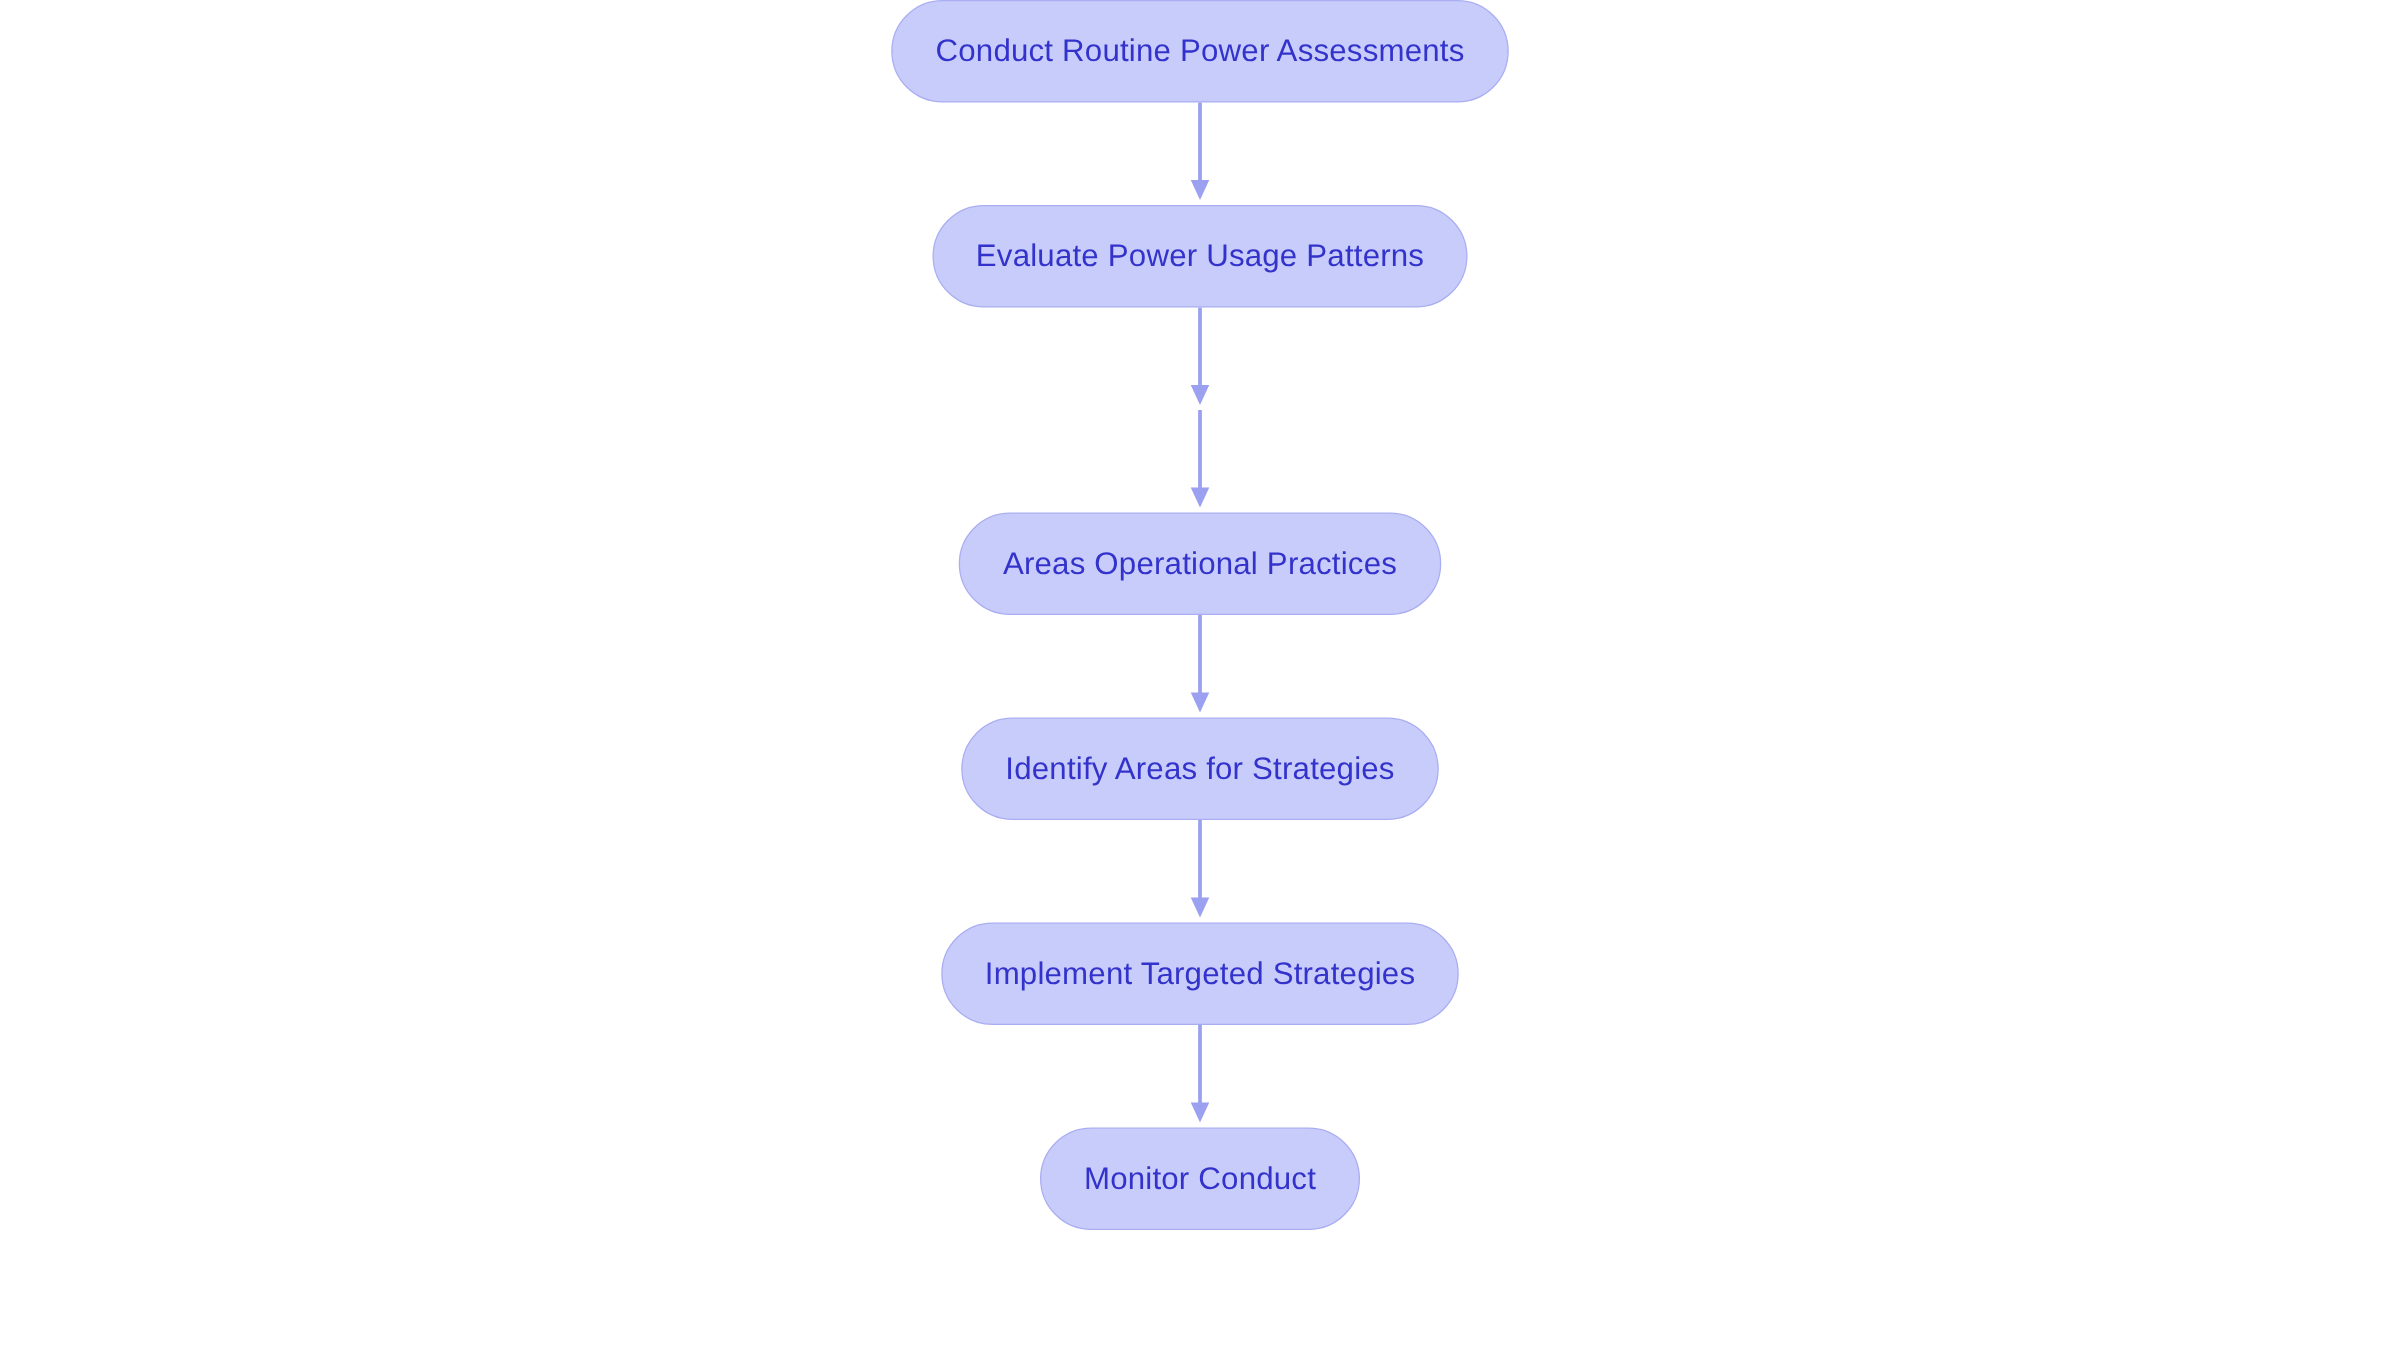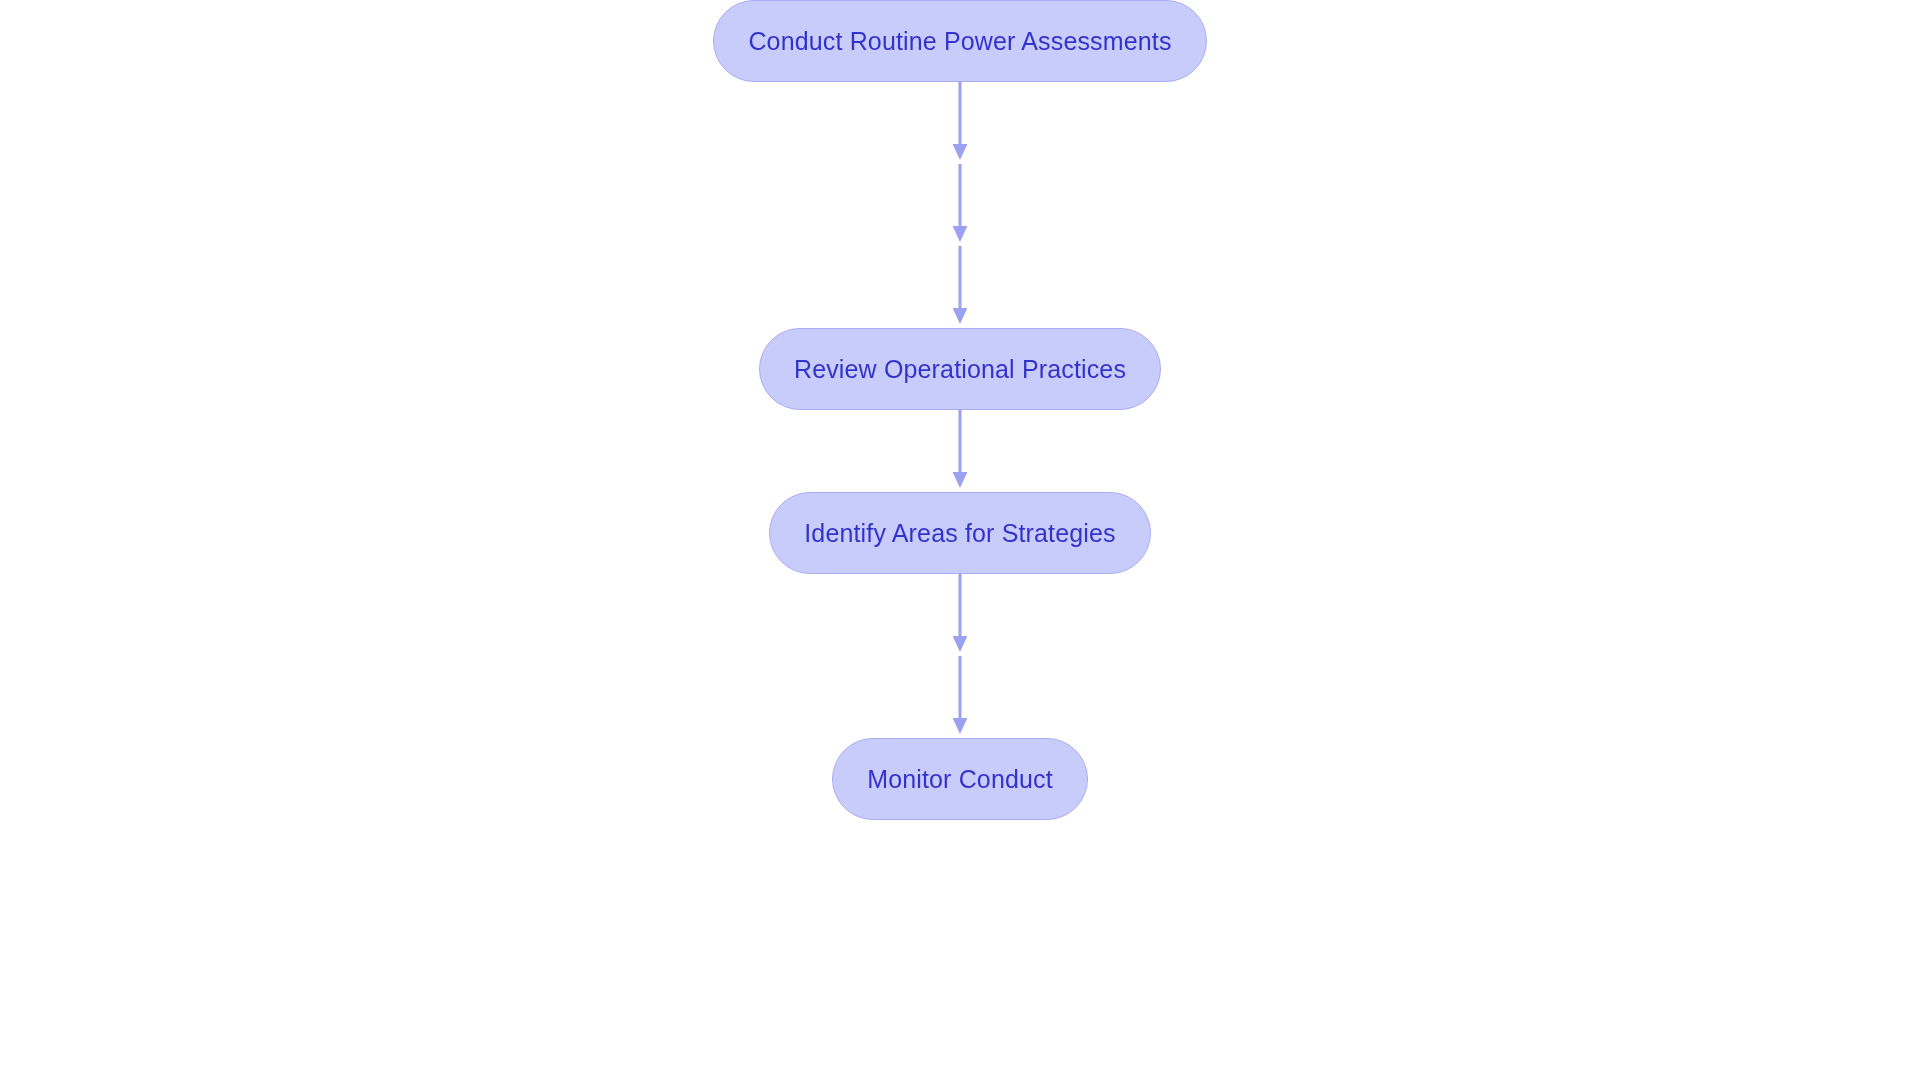--- a/index.html
+++ b/index.html
@@ -87,58 +87,64 @@
       <span class="node-label">Conduct Routine Power Assessments</span>
     </div>
 
     <div class="connector">
       <svg class="conn-svg" viewBox="0 0 24 82" xmlns="http://www.w3.org/2000/svg">
         <line x1="12" y1="0" x2="12" y2="64" stroke="#9ba0f0" stroke-width="3"></line>
         <polygon points="4.6,62 19.4,62 12,78" fill="#9ba0f0"></polygon>
       </svg>
     </div>
 
+    <div class="node">
+      <span class="node-label">Evaluate Power Usage Patterns</span>
+    </div>
 
     <div class="connector">
       <svg class="conn-svg" viewBox="0 0 24 82" xmlns="http://www.w3.org/2000/svg">
         <line x1="12" y1="0" x2="12" y2="64" stroke="#9ba0f0" stroke-width="3"></line>
         <polygon points="4.6,62 19.4,62 12,78" fill="#9ba0f0"></polygon>
       </svg>
     </div>
 
 
     <div class="connector">
       <svg class="conn-svg" viewBox="0 0 24 82" xmlns="http://www.w3.org/2000/svg">
         <line x1="12" y1="0" x2="12" y2="64" stroke="#9ba0f0" stroke-width="3"></line>
         <polygon points="4.6,62 19.4,62 12,78" fill="#9ba0f0"></polygon>
       </svg>
     </div>
 
     <div class="node">
-      <span class="node-label">Review Operational Practices</span>
+      <span class="node-label">Areas Operational Practices</span>
     </div>
 
     <div class="connector">
       <svg class="conn-svg" viewBox="0 0 24 82" xmlns="http://www.w3.org/2000/svg">
         <line x1="12" y1="0" x2="12" y2="64" stroke="#9ba0f0" stroke-width="3"></line>
         <polygon points="4.6,62 19.4,62 12,78" fill="#9ba0f0"></polygon>
       </svg>
     </div>
 
     <div class="node">
       <span class="node-label">Identify Areas for Strategies</span>
     </div>
 
     <div class="connector">
       <svg class="conn-svg" viewBox="0 0 24 82" xmlns="http://www.w3.org/2000/svg">
         <line x1="12" y1="0" x2="12" y2="64" stroke="#9ba0f0" stroke-width="3"></line>
         <polygon points="4.6,62 19.4,62 12,78" fill="#9ba0f0"></polygon>
       </svg>
     </div>
 
+    <div class="node">
+      <span class="node-label">Implement Targeted Strategies</span>
+    </div>
 
     <div class="connector">
       <svg class="conn-svg" viewBox="0 0 24 82" xmlns="http://www.w3.org/2000/svg">
         <line x1="12" y1="0" x2="12" y2="64" stroke="#9ba0f0" stroke-width="3"></line>
         <polygon points="4.6,62 19.4,62 12,78" fill="#9ba0f0"></polygon>
       </svg>
     </div>
 
     <div class="node">
       <span class="node-label">Monitor Conduct</span>

